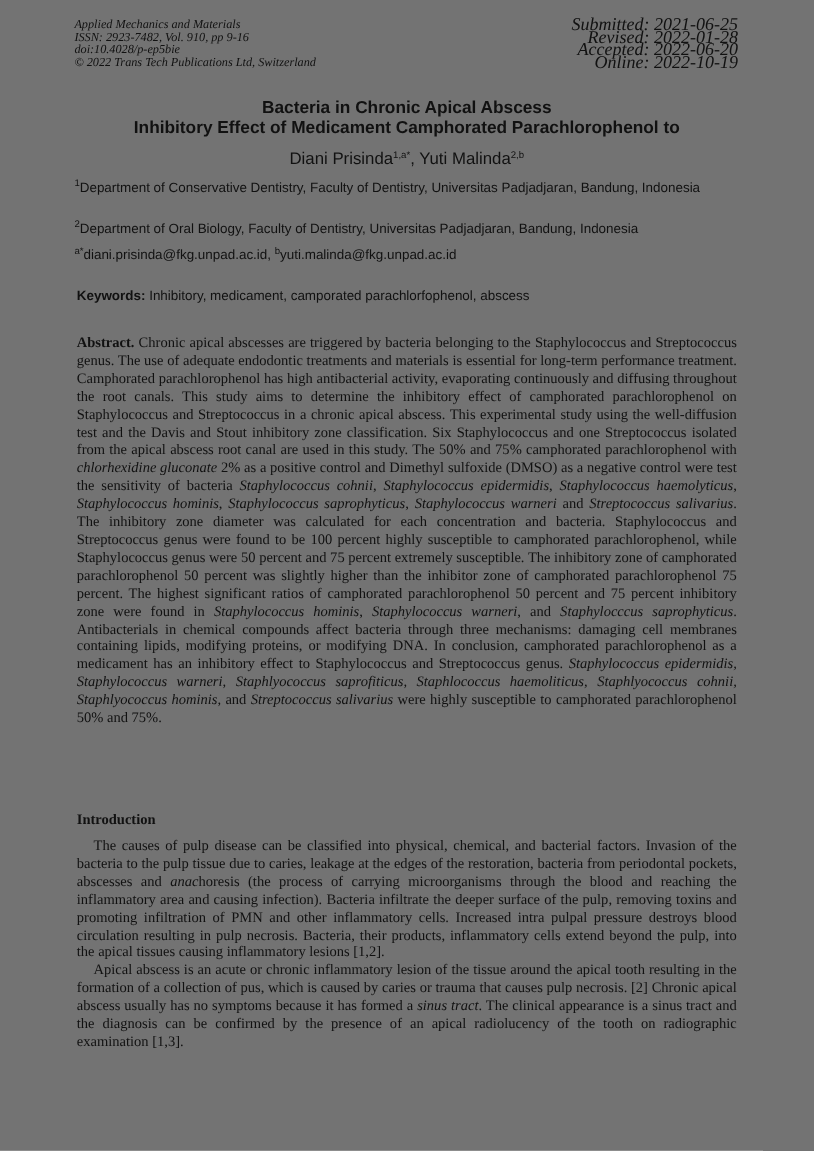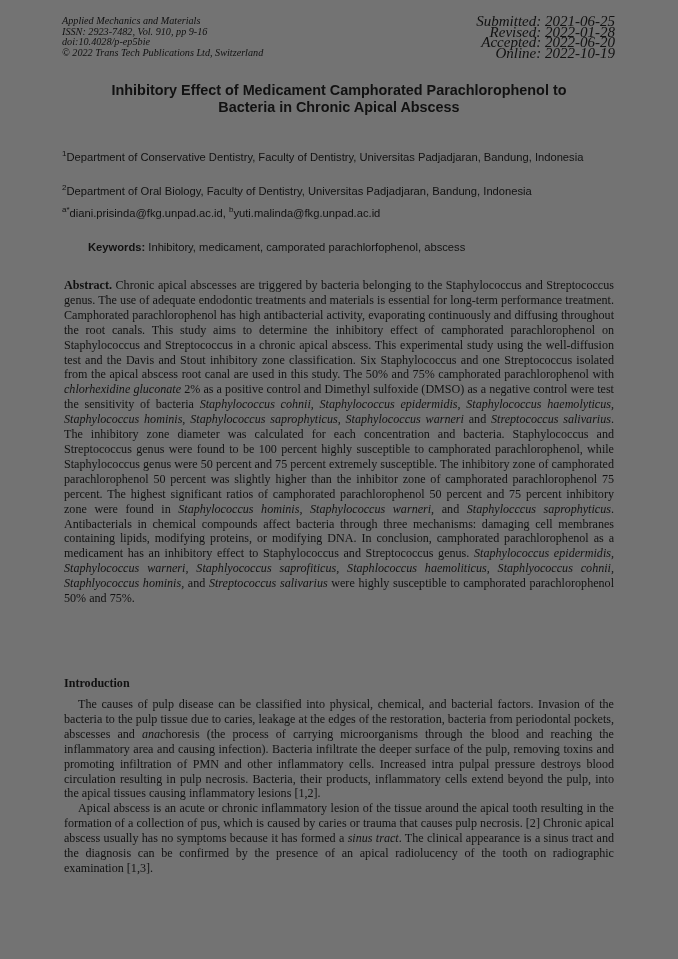--- a/index.html
+++ b/index.html
@@ -8,21 +8,21 @@
   .hdr-left { position: absolute; left: 62px; top: 16px; font-family: "Liberation Serif", serif; font-style: italic; font-size: 10.2px; line-height: 10.5px; }
   .hdr-right { position: absolute; right: 63px; top: 16px; font-family: "Liberation Serif", serif; font-style: italic; font-size: 15px; line-height: 10.5px; text-align: right; }
   .title { position: absolute; left: 62px; width: 554px; top: 82px; text-align: center; font-family: "Liberation Sans", sans-serif; font-weight: bold; font-size: 14.4px; line-height: 17px; }
   .authors { position: absolute; left: 62px; width: 554px; top: 124px; text-align: center; font-family: "Liberation Sans", sans-serif; font-size: 14px; line-height: 16px; }
   .authors sup, .email sup, .aff sup { font-size: 8px; vertical-align: super; line-height: 0; }
   .aff { position: absolute; left: 62px; width: 554px; text-align: left; font-family: "Liberation Sans", sans-serif; font-size: 11.2px; line-height: 15px; }
   .aff1 { top: 150px; }
   .aff2 { top: 184px; }
   .email { position: absolute; left: 62px; width: 554px; top: 206px; font-family: "Liberation Sans", sans-serif; font-size: 11.2px; line-height: 15px; }
   .keywords { position: absolute; left: 64px; top: 240px; font-family: "Liberation Sans", sans-serif; font-size: 11.2px; line-height: 15px; }
-  .keywords b { font-weight: bold; margin-left: 24px; }
+  .keywords b { font-weight: bold; }
   .body-text { position: absolute; left: 64px; width: 550px; font-family: "Liberation Serif", serif; font-size: 12.1px; line-height: 14.9px; text-align: justify; }
   .abstract { top: 278px; }
   .abstract b { font-weight: bold; }
   .intro-head { position: absolute; left: 64px; top: 676px; font-family: "Liberation Serif", serif; font-weight: bold; font-size: 12.1px; }
   .intro { top: 697px; }
   .intro p { margin: 0; text-indent: 14px; }
   i { font-style: italic; }
 </style>
 </head>
 <body>
@@ -37,24 +37,25 @@
   </div>
 
   <div class="hdr-right">
     <div>Submitted: 2021-06-25</div>
     <div>Revised: 2022-01-28</div>
     <div>Accepted: 2022-06-20</div>
     <div>Online: 2022-10-19</div>
   </div>
 
   <div class="title">
+    <div>Bacteria in Chronic Apical Abscess</div>
     <div>Inhibitory Effect of Medicament Camphorated Parachlorophenol to</div>
-    <div>Bacteria in Chronic Apical Abscess</div>
   </div>
 
+  <div class="authors"><span>Diani Prisinda</span><sup>1,a*</sup><span>, </span><span>Yuti Malinda</span><sup>2,b</sup></div>
 
   <div class="aff aff1"><sup>1</sup><span>Department of Conservative Dentistry, Faculty of Dentistry, Universitas Padjadjaran, Bandung, Indonesia</span></div>
 
   <div class="aff aff2"><sup>2</sup><span>Department of Oral Biology, Faculty of Dentistry, Universitas Padjadjaran, Bandung, Indonesia</span></div>
 
   <div class="email"><sup>a*</sup><span>diani.prisinda@fkg.unpad.ac.id</span><span>, </span><sup>b</sup><span>yuti.malinda@fkg.unpad.ac.id</span></div>
 
   <div class="keywords"><b>Keywords:</b><span> Inhibitory, medicament, camporated parachlorfophenol, abscess</span></div>
 
   <div class="body-text abstract"><b>Abstract.</b><span> Chronic apical abscesses are triggered by bacteria belonging to the Staphylococcus and Streptococcus genus. The use of adequate endodontic treatments and materials is essential for long-term performance treatment. Camphorated parachlorophenol has high antibacterial activity, evaporating continuously and diffusing throughout the root canals. This study aims to determine the inhibitory effect of camphorated parachlorophenol on Staphylococcus and Streptococcus in a chronic apical abscess. This experimental study using the well-diffusion test and the Davis and Stout inhibitory zone classification. Six Staphylococcus and one Streptococcus isolated from the apical abscess root canal are used in this study. The 50% and 75% camphorated parachlorophenol with </span><i>chlorhexidine gluconate</i><span> 2% as a positive control and Dimethyl sulfoxide (DMSO) as a negative control were test the sensitivity of bacteria </span><i>Staphylococcus cohnii</i><span>, </span><i>Staphylococcus epidermidis</i><span>, </span><i>Staphylococcus haemolyticus</i><span>, </span><i>Staphylococcus hominis</i><span>, </span><i>Staphylococcus saprophyticus</i><span>, </span><i>Staphylococcus warneri</i><span> and </span><i>Streptococcus salivarius</i><span>. The inhibitory zone diameter was calculated for each concentration and bacteria. Staphylococcus and Streptococcus genus were found to be 100 percent highly susceptible to camphorated parachlorophenol, while Staphylococcus genus were 50 percent and 75 percent extremely susceptible. The inhibitory zone of camphorated parachlorophenol 50 percent was slightly higher than the inhibitor zone of camphorated parachlorophenol 75 percent. The highest significant ratios of camphorated parachlorophenol 50 percent and 75 percent inhibitory zone were found in </span><i>Staphylococcus hominis</i><span>, </span><i>Staphylococcus warneri</i><span>, and </span><i>Staphylocccus saprophyticus</i><span>. Antibacterials in chemical compounds affect bacteria through three mechanisms: damaging cell membranes containing lipids, modifying proteins, or modifying DNA. In conclusion, camphorated parachlorophenol as a medicament has an inhibitory effect to Staphylococcus and Streptococcus genus. </span><i>Staphylococcus epidermidis, Staphylococcus warneri, Staphlyococcus saprofiticus, Staphlococcus haemoliticus, Staphlyococcus cohnii, Staphlyococcus hominis,</i><span> and </span><i>Streptococcus salivarius</i><span> were highly susceptible to camphorated parachlorophenol 50% and 75%.</span></div>

